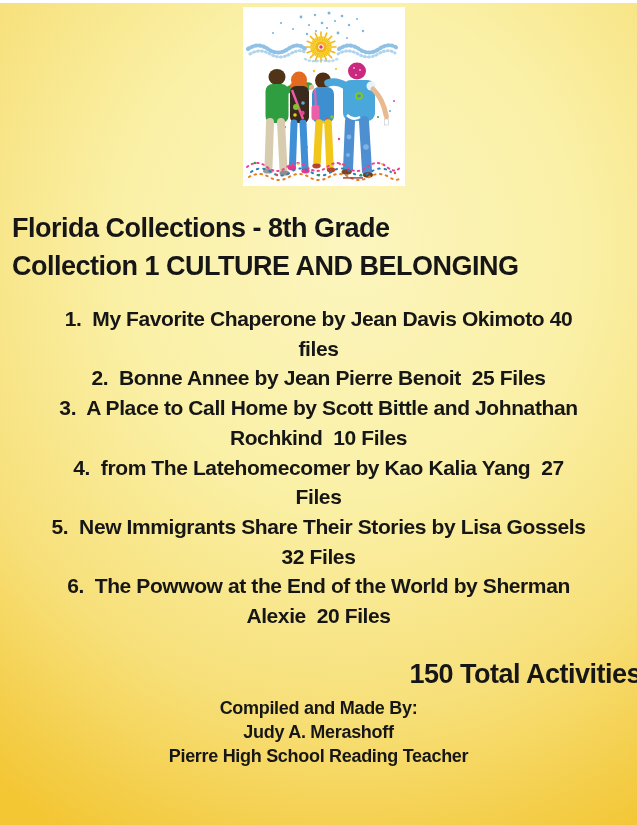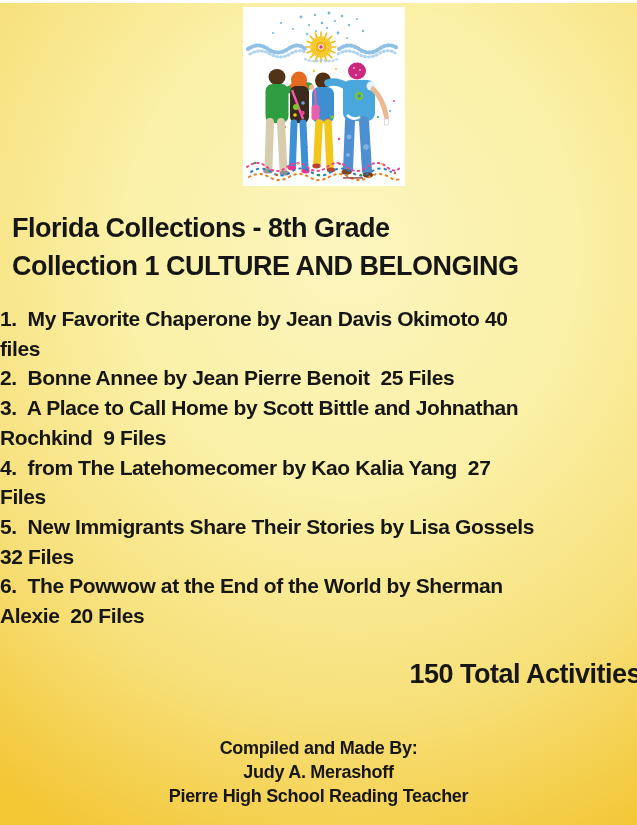--- a/index.html
+++ b/index.html
@@ -32,36 +32,37 @@
     text-align: left;
     font-size: 27px; font-weight: 700;
     letter-spacing: -0.5px;
     line-height: 38px;
     color: #161616;
     margin: 12px;
   }
   .collection-list {
     position: absolute; top: 304px; left: 0;
     width: 100%;
+    text-align: center;
     font-size: 21px; font-weight: 700;
     letter-spacing: -0.4px;
     line-height: 29.7px;
     color: #161616;
   }
   .collection-list .line { white-space: pre; }
   .total-activities {
     position: absolute; top: 659px; left: 4px;
     width: 100%;
     text-align: right;
     font-size: 27px; font-weight: 700;
     letter-spacing: -0.5px;
     color: #161616;
   }
   .credits {
-    position: absolute; top: 736px; left: 0;
+    position: absolute; top: 696px; left: 0;
     width: 100%;
     text-align: center;
     font-size: 18px; font-weight: 700;
     letter-spacing: -0.3px;
     line-height: 24px;
     color: #161616;
   }
 </style>
 </head>
 <body>
@@ -249,21 +250,21 @@
   <div class="collection-list">
     <div>
       <div class="line">1.  My Favorite Chaperone by Jean Davis Okimoto 40</div>
       <div class="line">files</div>
     </div>
     <div>
       <div class="line">2.  Bonne Annee by Jean Pierre Benoit  25 Files</div>
     </div>
     <div>
       <div class="line">3.  A Place to Call Home by Scott Bittle and Johnathan</div>
-      <div class="line">Rochkind  9 Files</div>
+      <div class="line">Rochkind  10 Files</div>
     </div>
     <div>
       <div class="line">4.  from The Latehomecomer by Kao Kalia Yang  27</div>
       <div class="line">Files</div>
     </div>
     <div>
       <div class="line">5.  New Immigrants Share Their Stories by Lisa Gossels</div>
       <div class="line">32 Files</div>
     </div>
     <div>

